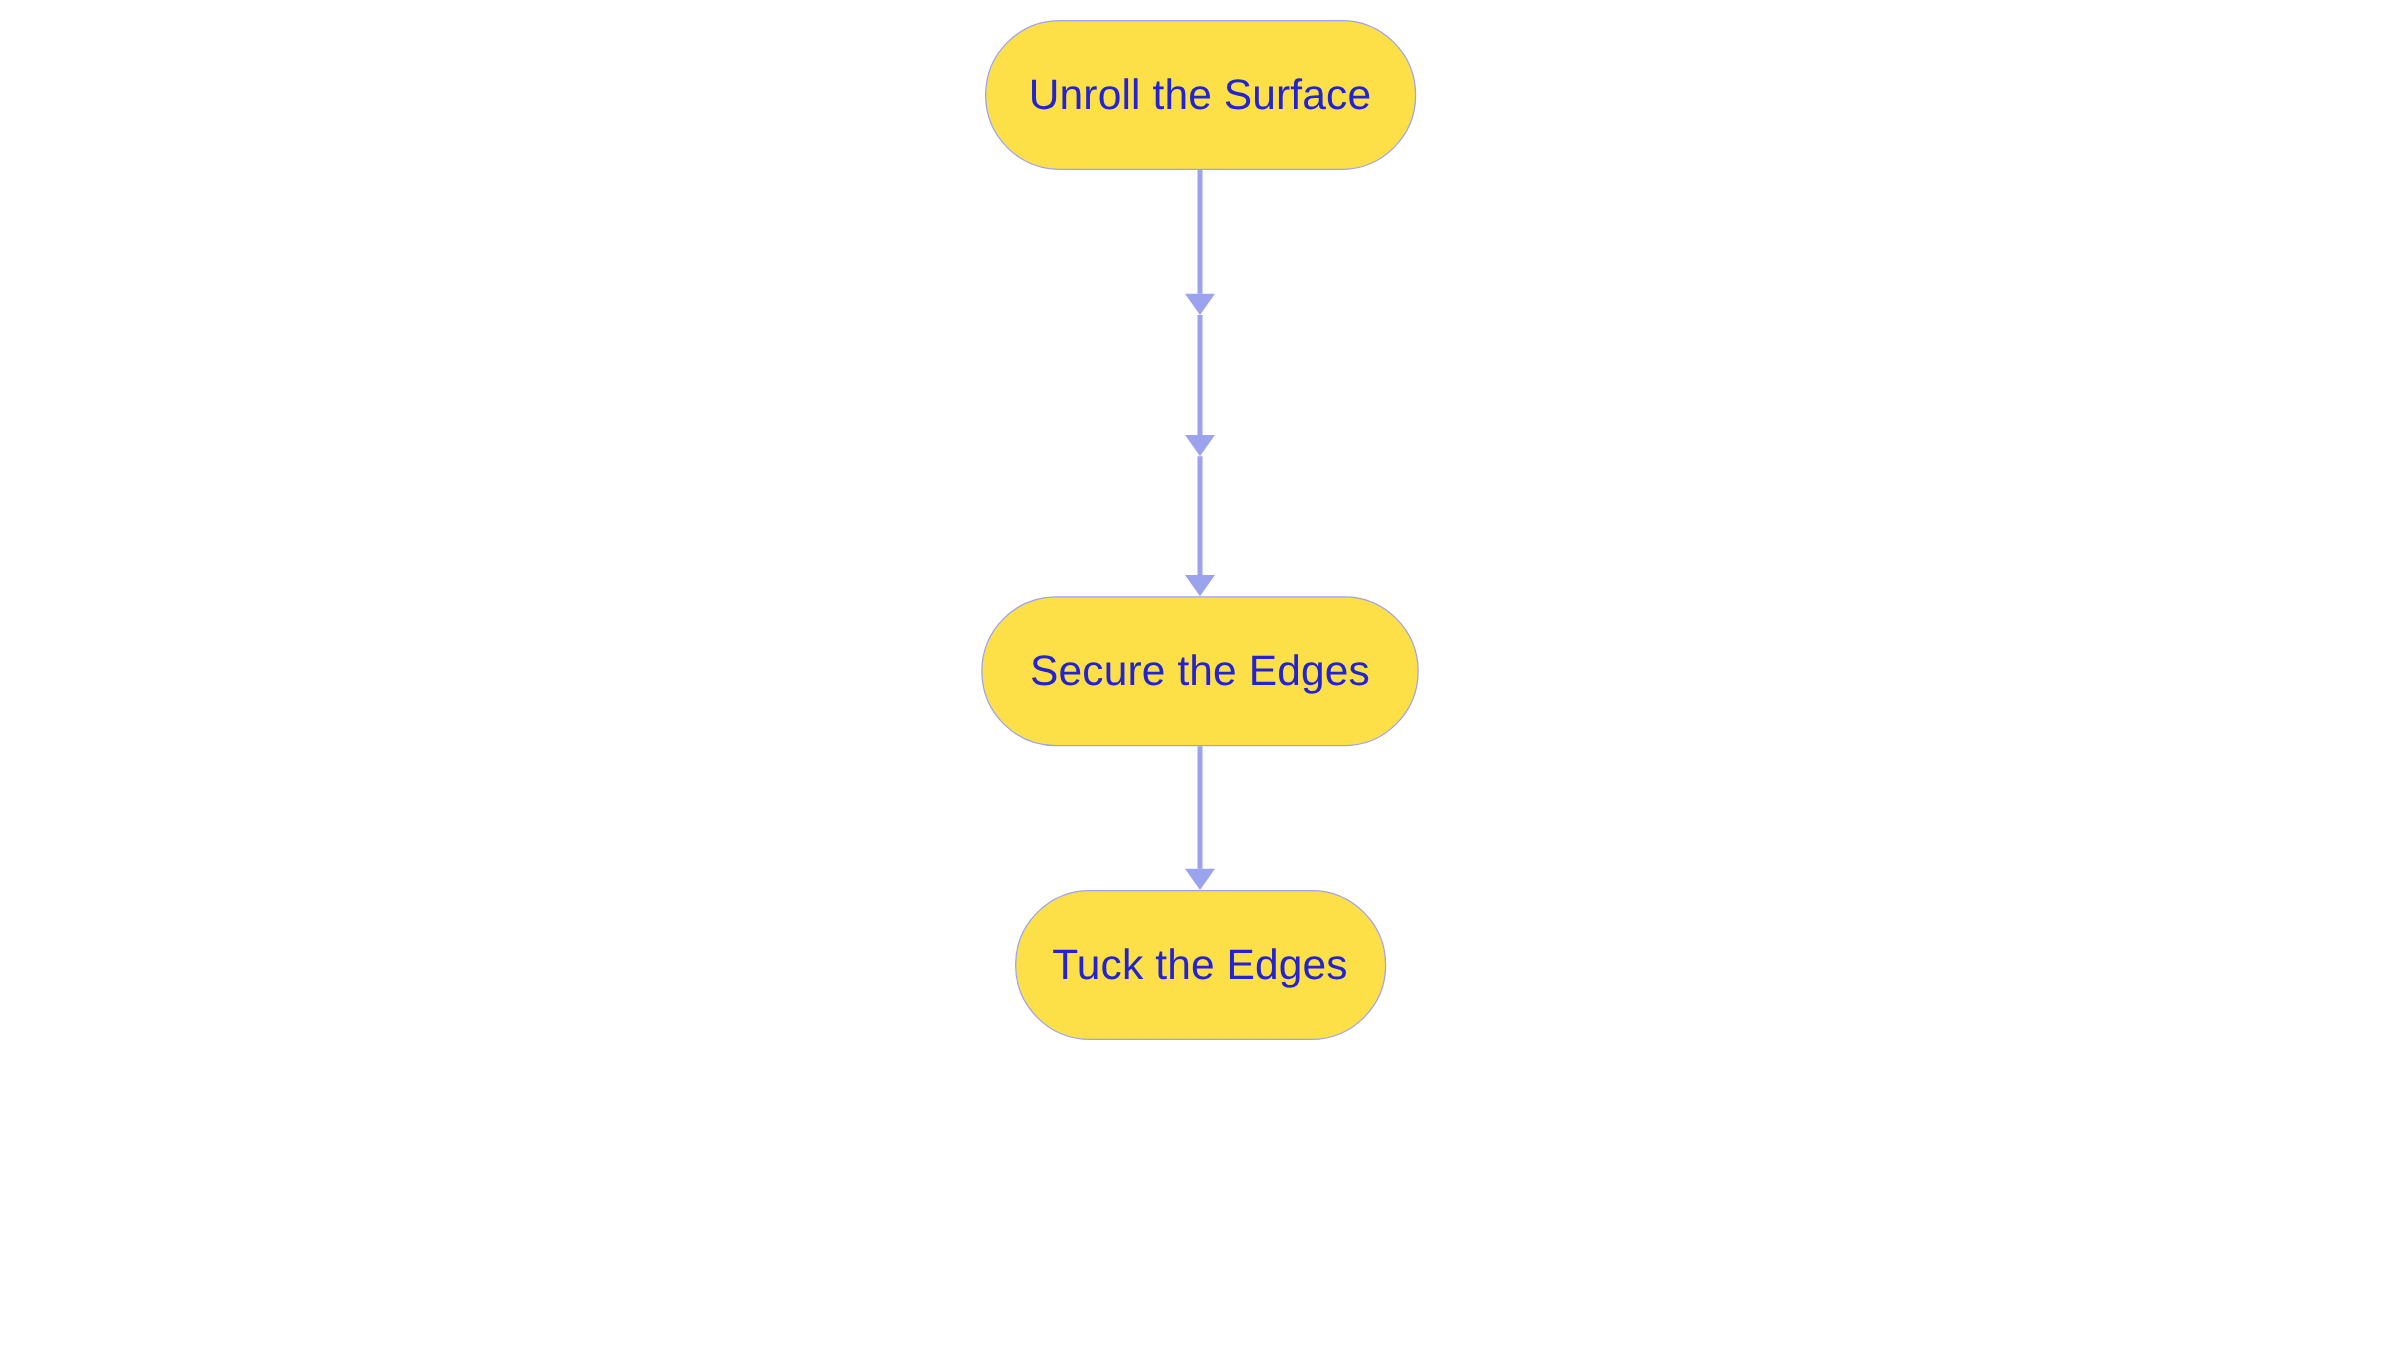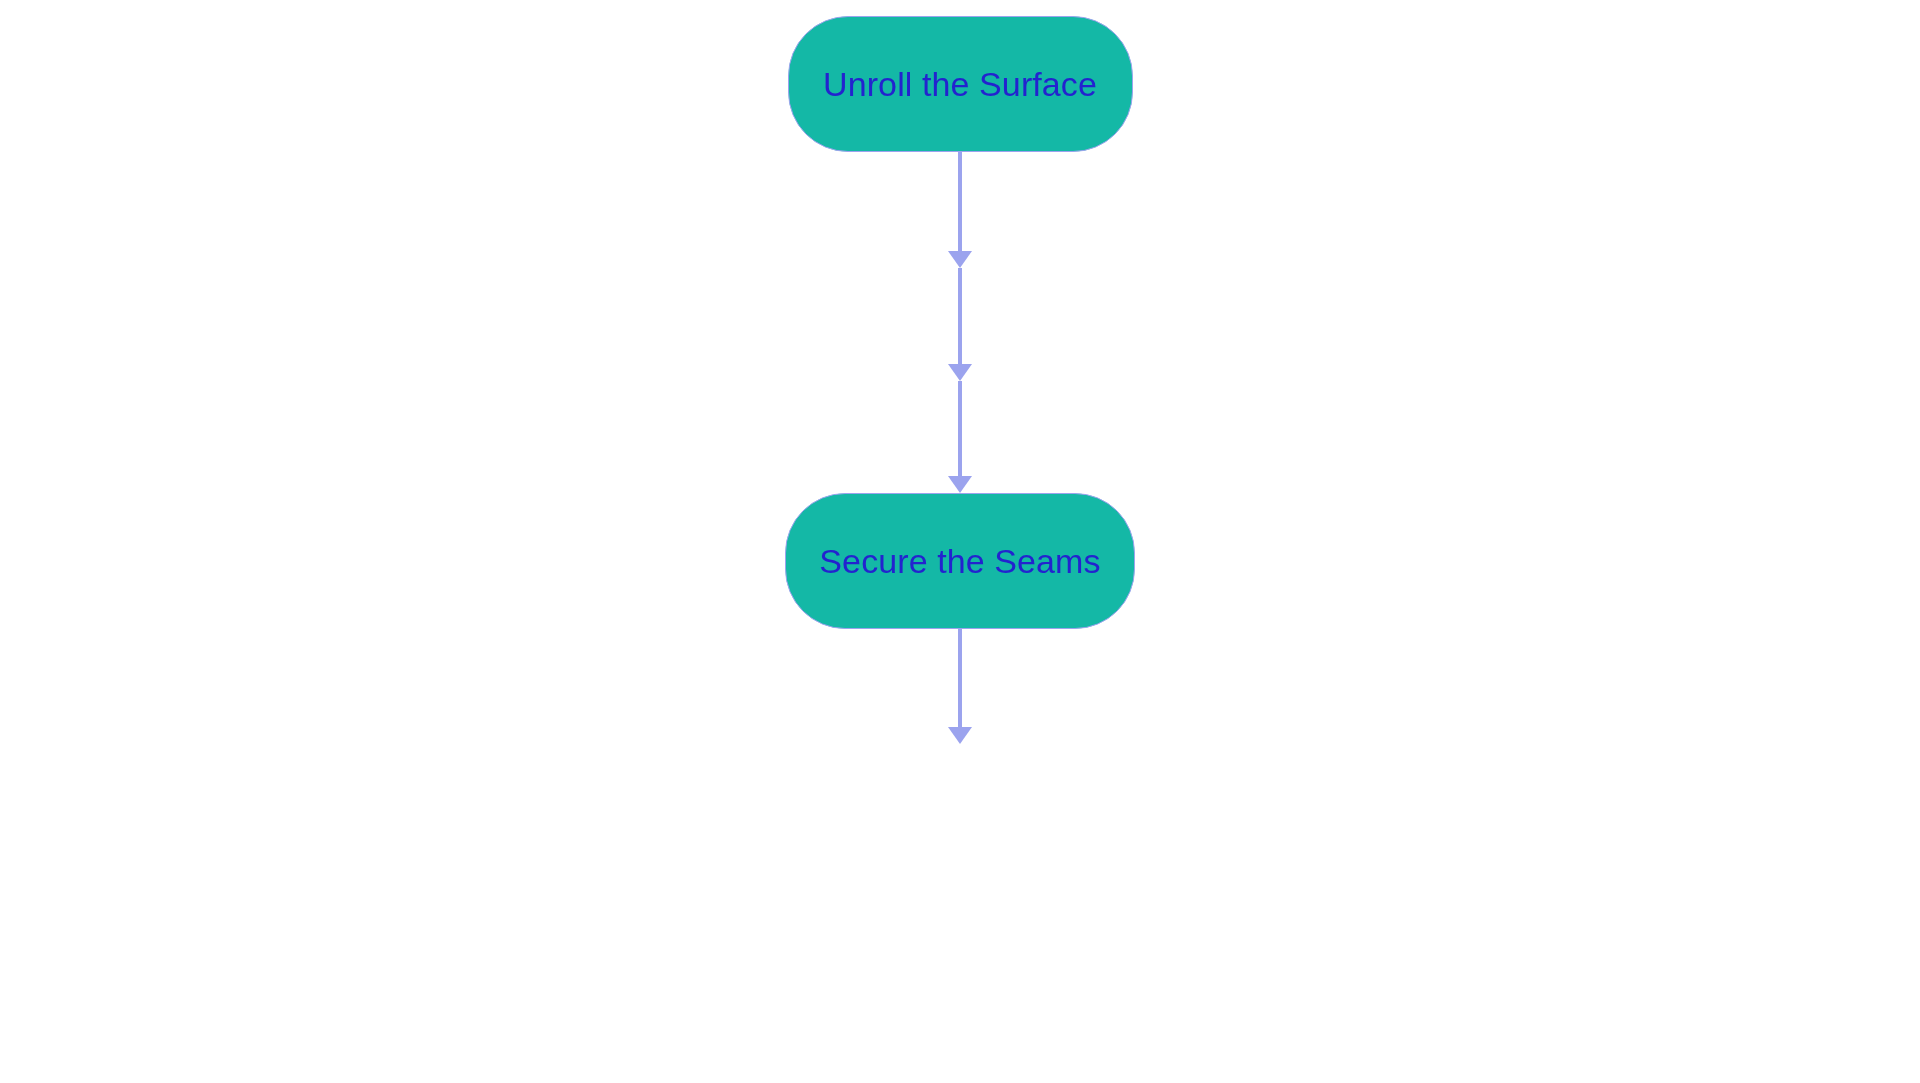--- a/index.html
+++ b/index.html
@@ -28,22 +28,22 @@
     width: 1920px;
     height: 1083px;
     display: flex;
     flex-direction: column;
     align-items: center;
     justify-content: flex-start;
   }
 
   .node {
     box-sizing: border-box;
-    height: 136px;
-    background: #14b8a6;
+    height: 120px;
+    background: #fde047;
     border: 1.6px solid #9ba3ee;
     border-radius: 60px;
     display: flex;
     align-items: center;
     justify-content: center;
     flex: 0 0 auto;
   }
 
   .node-label {
     color: #2323cf;
@@ -113,23 +113,26 @@
       <div class="connector-arrowhead"></div>
     </div>
 
 
     <div class="connector gap-3">
       <div class="connector-line"></div>
       <div class="connector-arrowhead"></div>
     </div>
 
     <div class="node node-4">
-      <span class="node-label">Secure the Seams</span>
+      <span class="node-label">Secure the Edges</span>
     </div>
 
     <div class="connector gap-4">
       <div class="connector-line"></div>
       <div class="connector-arrowhead"></div>
     </div>
 
+    <div class="node node-5">
+      <span class="node-label">Tuck the Edges</span>
+    </div>
 
   </div>
 </div>
 
 </body></html>

